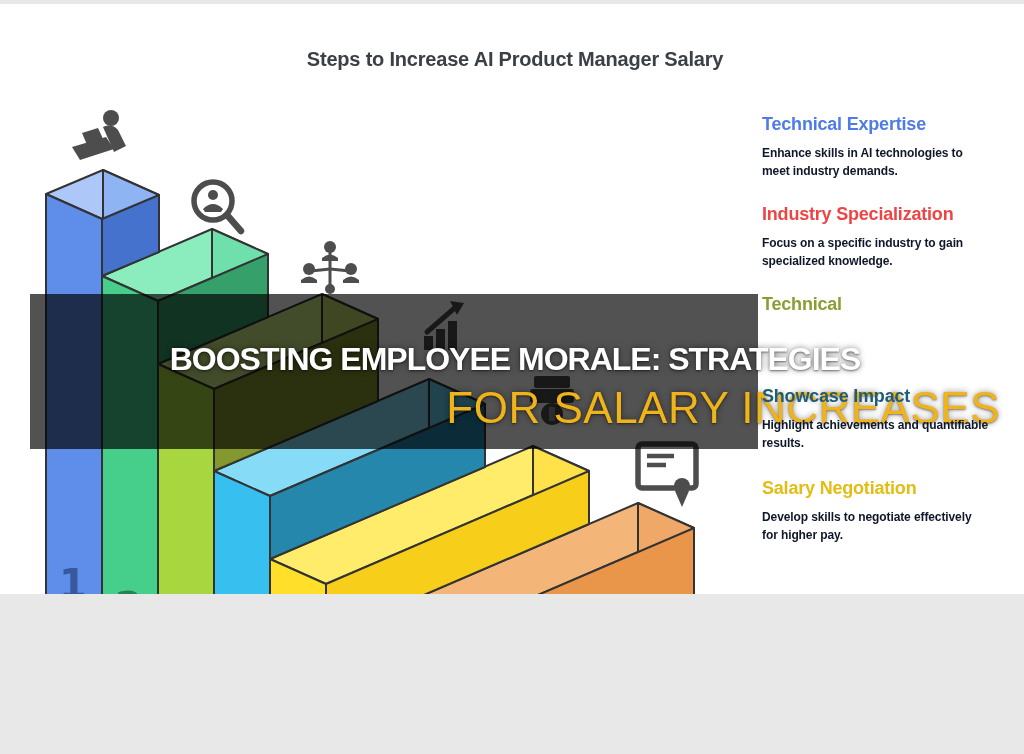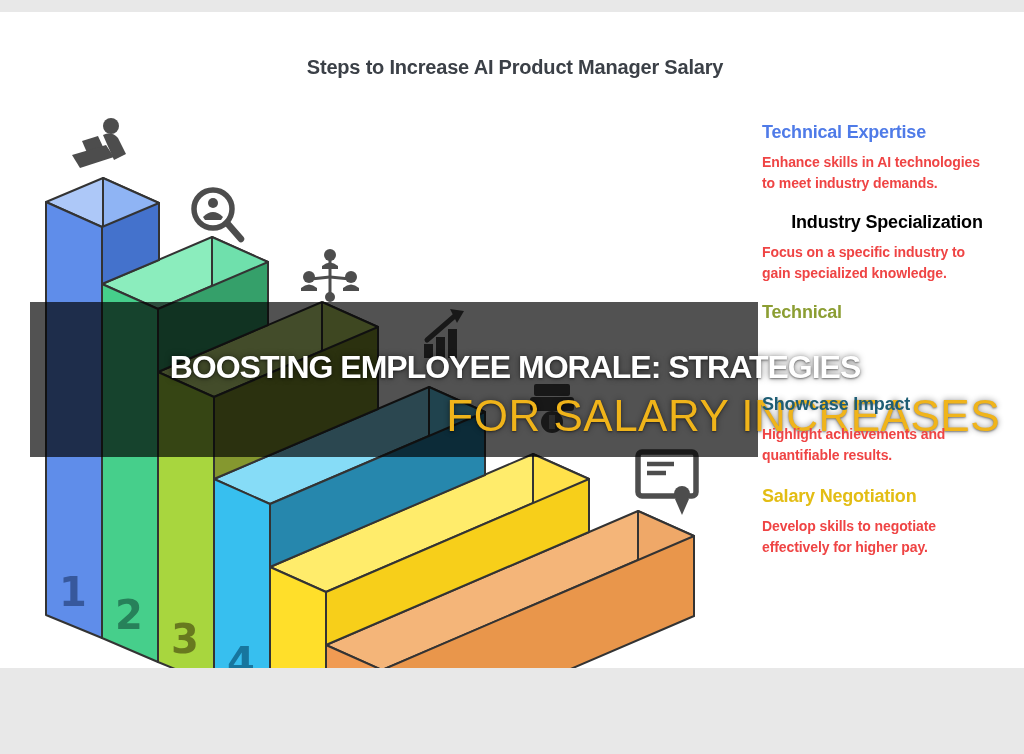--- a/index.html
+++ b/index.html
@@ -1,17 +1,17 @@
 <!DOCTYPE html>
 <html><head>
 <meta charset="utf-8">
 <style>
   html,body{margin:0;padding:0;background:#e8e8e8;}
   .stage{
-    position:relative;width:1024px;height:656px;margin:12px auto;
+    position:relative;width:1024px;height:590px;margin:4px auto;
     background:#ffffff;overflow:hidden;
     font-family:"Liberation Sans","DejaVu Sans",sans-serif;
   }
   .title{
     position:absolute;top:44px;left:0;width:1030px;text-align:center;
     font-size:20px;font-weight:bold;color:#3B4047;letter-spacing:-0.2px;
   }
   .stairs-svg{position:absolute;top:0;left:0;}
   .banner-line1{
     position:absolute;top:337px;left:0;width:1030px;text-align:center;
@@ -25,21 +25,21 @@
     text-shadow:0 0 6px rgba(0,0,0,.45),0 1px 2px rgba(0,0,0,.4);
     white-space:nowrap;
   }
   .sidebar{position:absolute;left:762px;top:0;width:250px;height:754px;}
   .side-block{position:absolute;left:0;width:250px;}
   .side-heading{
     font-size:18px;font-weight:bold;margin:0;white-space:nowrap;
     letter-spacing:-0.2px;
   }
   .side-desc{
-    margin:9px 0 0 0;font-size:14px;line-height:1.5;color:#ef4444;
+    margin:9px 0 0 0;font-size:12px;line-height:1.5;color:#0f172a;
     width:228px;font-weight:bold;letter-spacing:-0.1px;
   }
   .logo{
     position:absolute;left:905px;top:686px;width:112px;height:58px;
     background:#0a0a0a;border-radius:2px;display:flex;align-items:center;
     padding-left:10px;box-sizing:border-box;
   }
   .logo-mark{position:relative;width:32px;height:32px;flex:0 0 auto;}
   .logo-mark .moon{
     position:absolute;left:0;top:1px;width:30px;height:30px;border-radius:50%;
@@ -172,21 +172,21 @@
 
   <div class="banner-line1">BOOSTING EMPLOYEE MORALE: STRATEGIES</div>
   <div class="banner-line2" style="color: rgb(240, 180, 26);">FOR SALARY INCREASES</div>
 
   <div class="sidebar">
     <div class="side-block" style="top:110px">
       <p class="side-heading" style="color: rgb(79, 123, 232);">Technical Expertise</p>
       <p class="side-desc">Enhance skills in AI technologies to meet industry demands.</p>
     </div>
     <div class="side-block" style="top:200px">
-      <p class="side-heading" style="color: #000000; text-align: center;">Industry Specialization</p>
+      <p class="side-heading" style="color: #ef4444;">Industry Specialization</p>
       <p class="side-desc">Focus on a specific industry to gain specialized knowledge.</p>
     </div>
     <div class="side-block" style="top:290px">
       <p class="side-heading" style="color: rgb(140, 158, 51);">Technical</p>
     </div>
     <div class="side-block" style="top:474px">
       <p class="side-heading" style="color: rgb(227, 189, 20);">Salary Negotiation</p>
       <p class="side-desc">Develop skills to negotiate effectively for higher pay.</p>
     </div>
     <div class="side-block" style="top:382px">

